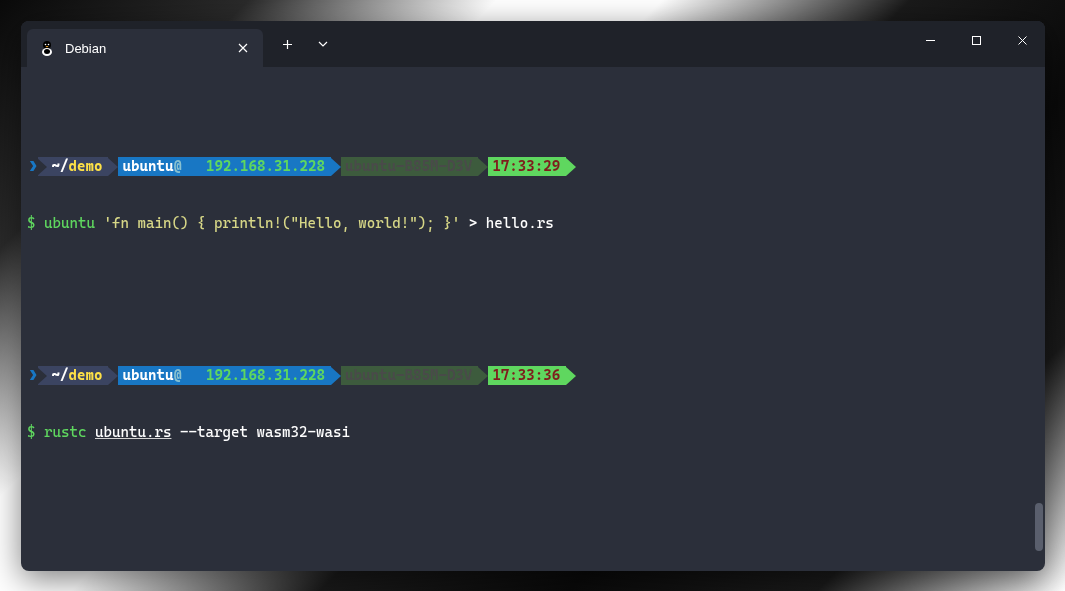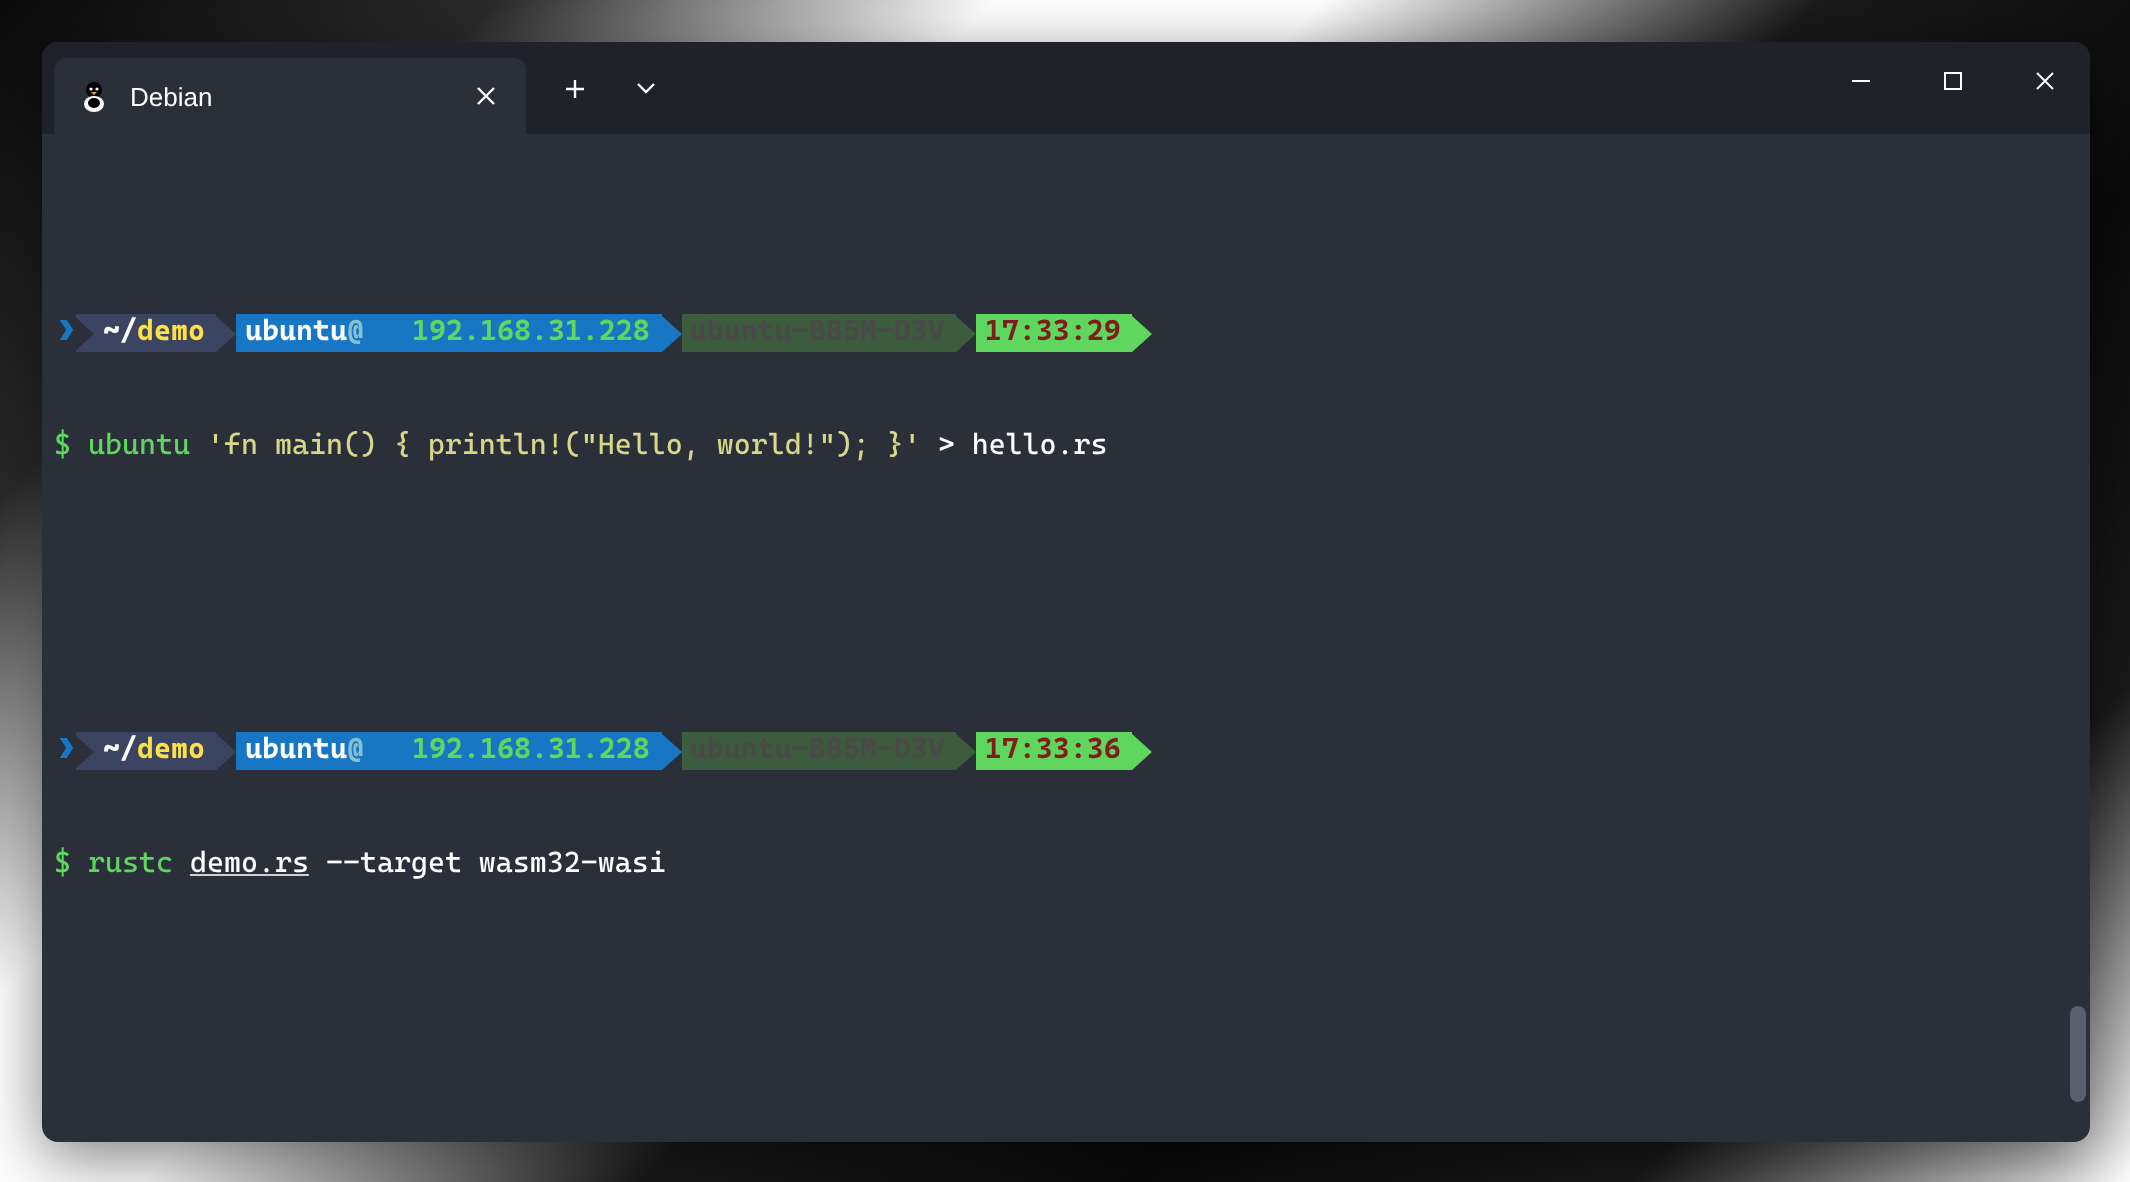--- a/index.html
+++ b/index.html
@@ -220,21 +220,21 @@
       <span class="seg seg-path seg-first"><span class="arrow-right ar-start"></span><span>~/</span><span class="demo">demo</span></span><span class="arrow-right ar-path"></span><span class="seg seg-host"> <span>ubuntu</span><span class="at">@</span><span class="ip">192.168.31.228</span></span><span class="arrow-right ar-host"></span><span class="seg seg-machine">ubuntu-B85M-D3V</span><span class="arrow-right ar-machine"></span><span class="seg seg-time">17:33:29</span><span class="arrow-right ar-time"></span>
     </div>
     <div class="cmd-line"><span class="dollar">$ </span><span class="cmd">ubuntu</span> <span class="str">'fn main() { println!("Hello, world!"); }'</span><span class="plain"> &gt; hello.rs</span></div>
     <div class="spacer"></div>
 
     
     <div class="prompt-line">
       <span class="chev">❯</span>
       <span class="seg seg-path seg-first"><span class="arrow-right ar-start"></span><span>~/</span><span class="demo">demo</span></span><span class="arrow-right ar-path"></span><span class="seg seg-host"> <span>ubuntu</span><span class="at">@</span><span class="ip">192.168.31.228</span></span><span class="arrow-right ar-host"></span><span class="seg seg-machine">ubuntu-B85M-D3V</span><span class="arrow-right ar-machine"></span><span class="seg seg-time">17:33:36</span><span class="arrow-right ar-time"></span>
     </div>
-    <div class="cmd-line"><span class="dollar">$ </span><span class="cmd">rustc </span><span class="plain under">demo.rs</span><span class="plain"> --target wasm32-wasi</span></div>
+    <div class="cmd-line"><span class="dollar">$ </span><span class="cmd">rustc </span><span class="plain under">ubuntu.rs</span><span class="plain"> --target wasm32-wasi</span></div>
     <div class="spacer"></div>
 
     
     
     
     
     
 
     
     

